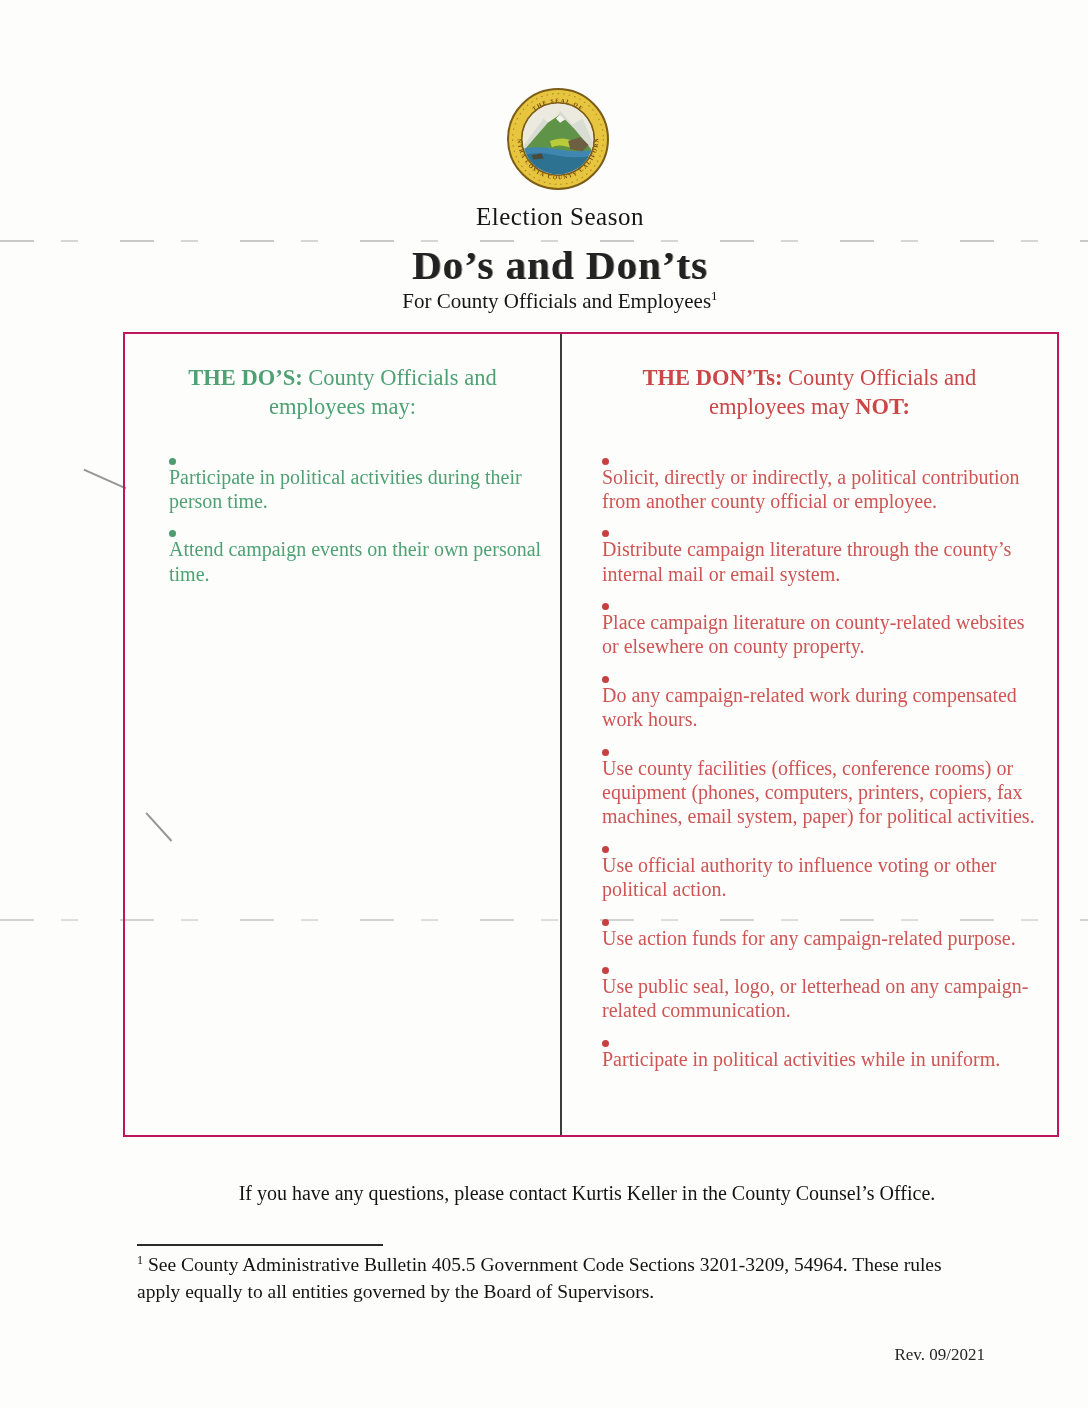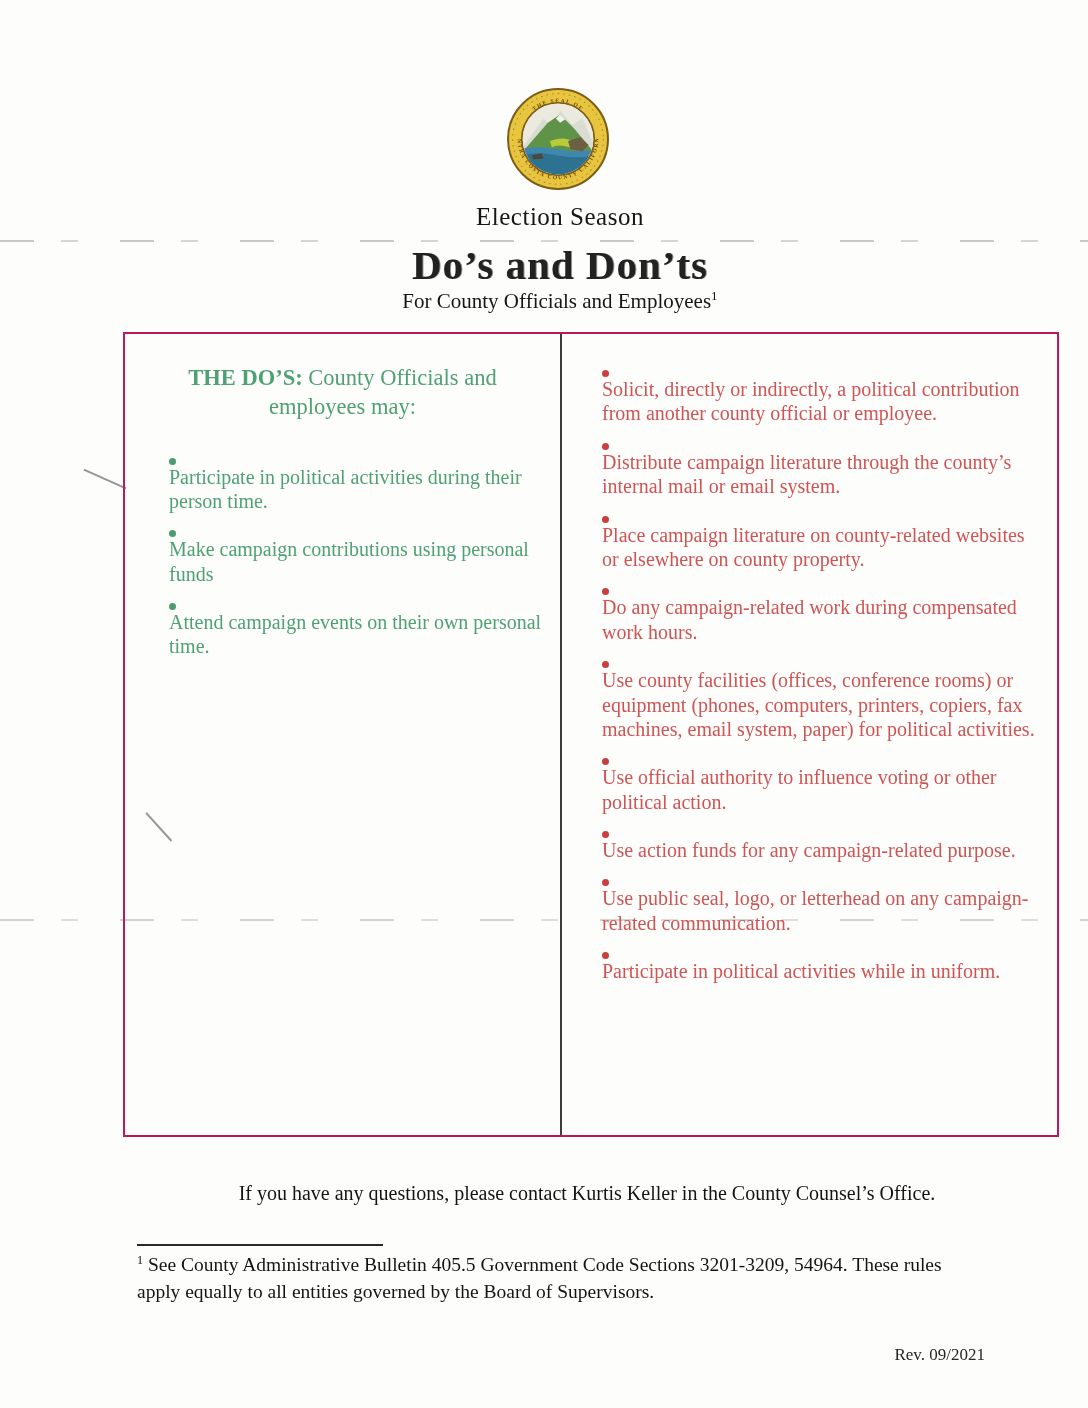--- a/index.html
+++ b/index.html
@@ -125,30 +125,29 @@
     <div class="cell-header">
       <span class="hdr-b">THE DO’S:</span><span> County Officials and employees may:</span>
     </div>
     <div class="list">
       <div class="li">
           <span class="dot"></span>
           <span>Participate in political activities during their person time.</span>
         </div>
       <div class="li">
           <span class="dot"></span>
-          <span>Make campaign contributions using personal funds</span>
-        </div>
-      <div class="li">
-          <span class="dot"></span>
           <span>Attend campaign events on their own personal time.</span>
         </div>
     </div>
   </div>
 
   <div class="col col-donts">
+    <div class="cell-header">
+      <span class="hdr-b">THE DON’Ts:</span><span> County Officials and employees may </span><span class="hdr-b">NOT:</span>
+    </div>
     <div class="list">
       <div class="li">
           <span class="dot"></span>
           <span>Solicit, directly or indirectly, a political contribution from another county official or employee.</span>
         </div>
       <div class="li">
           <span class="dot"></span>
           <span>Distribute campaign literature through the county’s internal mail or email system.</span>
         </div>
       <div class="li">

